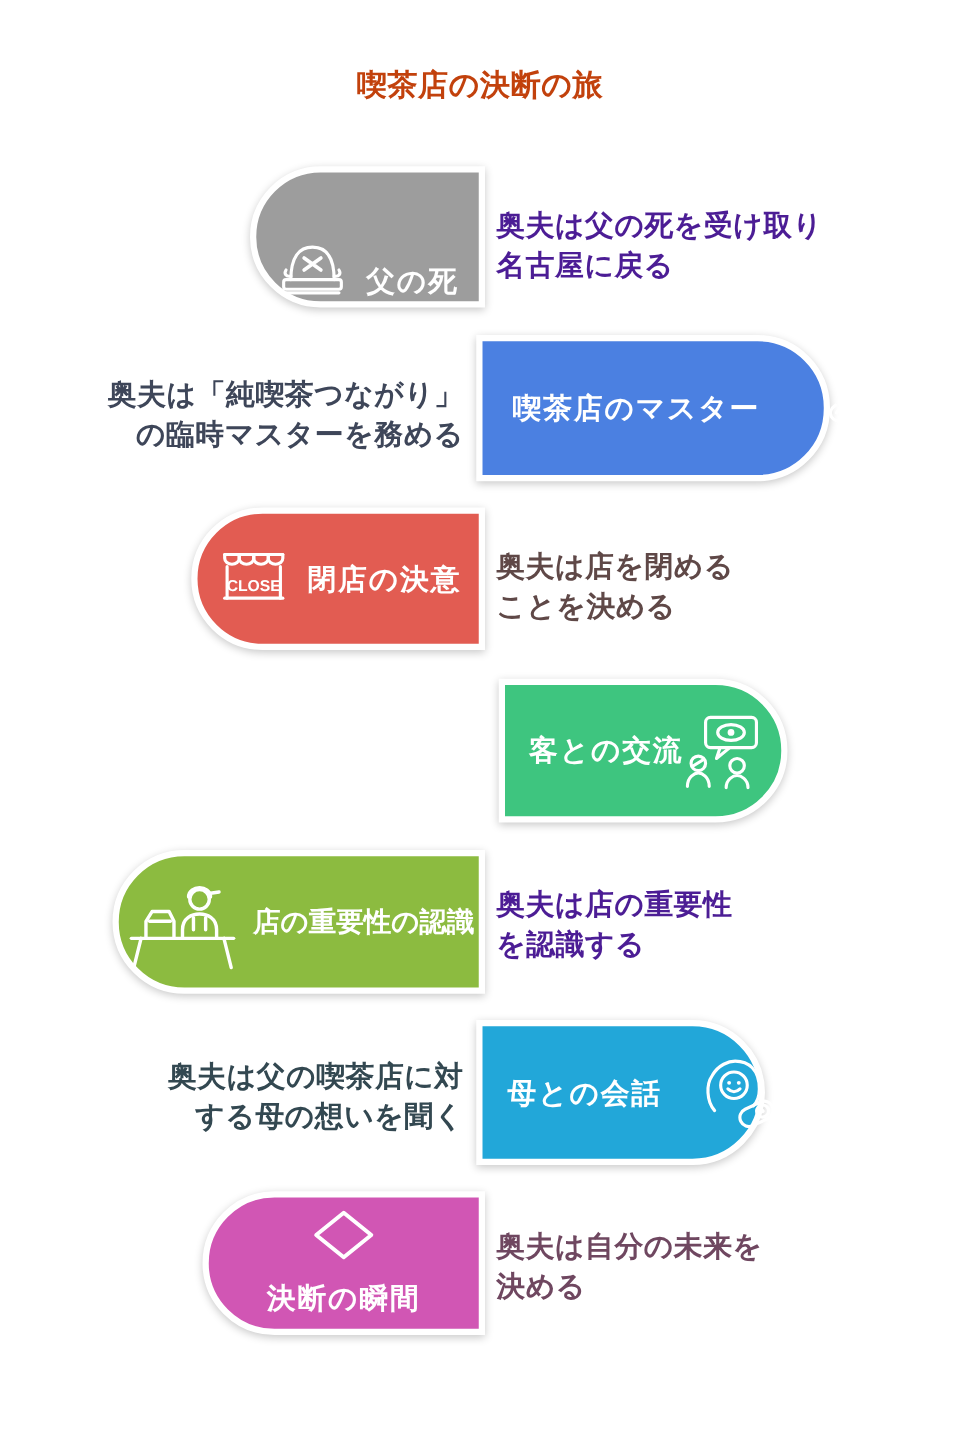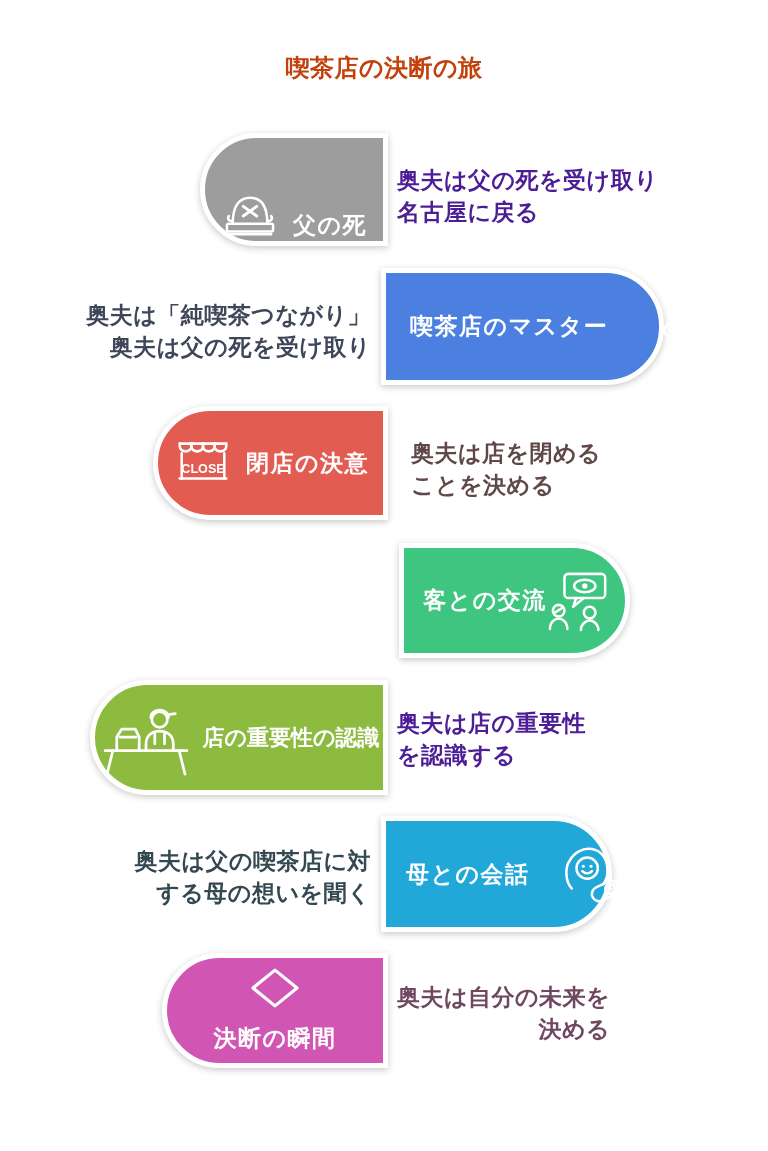--- a/index.html
+++ b/index.html
@@ -57,25 +57,25 @@
   .p2 { left: 153px; top: 406px; width: 235px; height: 114px; justify-content: center; gap: 12px; }
   .p3 { left: 381px; top: 543px; width: 231px; height: 115px; justify-content: center; padding: 0 15px 0 20px; margin-left: 18px; }
   .p4 { left:  90px; top: 680px; width: 298px; height: 115px; justify-content: center; gap: 8px; }
   .p4 .label { font-size: 22px; letter-spacing: 0px; }
   .p5 { left: 381px; top: 816px; width: 231px; height: 116px; justify-content: space-between; padding: 0 15px 0 20px; gap: 31px; }
   .p6 { left: 162px; top: 953px; width: 226px; height: 115px; justify-content: center; gap: 14px; }
 
   
   .d0 { left: 397px; top: 164px; }
   .d1 { right: 397px; top: 299px; }
-  .d2 { left: 411px; top: 437px; }
+  .d2 { left: 397px; top: 437px; }
   .d3 { right: 397px; top: 571px; }
   .d4 { left: 397px; top: 707px; }
   .d5 { right: 397px; top: 845px; }
-  .d6 { left: 397px; top: 981px; text-align: right; }
+  .d6 { left: 397px; top: 981px; }
 
   svg { display: block; }
 </style>
 </head>
 <body>
 
 <div class="canvas">
 
   <h1 class="title">喫茶店の決断の旅</h1>
 
@@ -104,21 +104,21 @@
           <path d="M16 24 L9 28"></path>
           <path d="M44 16 C51 13 53 22 45 24"></path>
         </g>
         <path d="M13 29 C4 35 10 44 20 42"></path>
         <ellipse cx="34" cy="46" rx="10" ry="3.5"></ellipse>
         <path d="M24 46 C24 57 44 57 44 46"></path>
       </svg>
     </span>
   </div>
   <p class="desc d1 align-right" style="color: rgb(62, 70, 89);">奥夫は「純喫茶つながり」
-奥夫は父の死を受け取り</p>
+の臨時マスターを務める</p>
 
   <div class="pill round-left p2" style="background-color: rgb(226, 92, 82);">
     <span class="icon">
       <svg width="62" height="56" viewBox="0 0 64 56" fill="none" stroke="#ffffff" stroke-width="2.6" stroke-linecap="round" stroke-linejoin="round">
         <path d="M8 8 H56"></path>
         <path d="M8 8 v3 a6 5 0 0 0 12 0 v-3"></path>
         <path d="M20 8 v3 a6 5 0 0 0 12 0 v-3"></path>
         <path d="M32 8 v3 a6 5 0 0 0 12 0 v-3"></path>
         <path d="M44 8 v3 a6 5 0 0 0 12 0 v-3"></path>
         <path d="M10 18 V44 M54 18 V44"></path>

